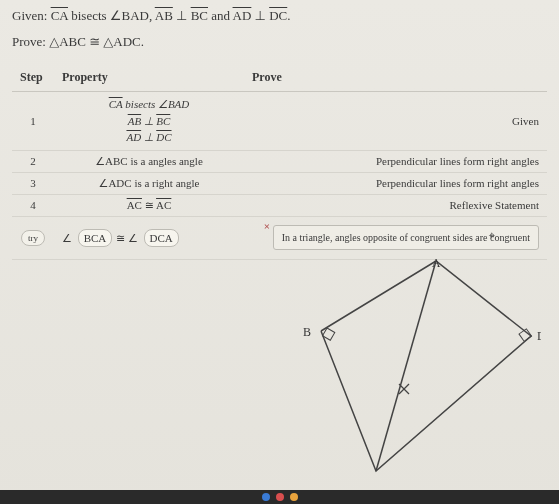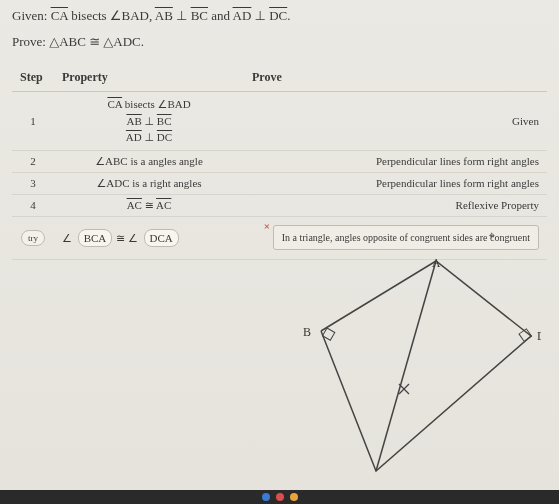--- a/index.html
+++ b/index.html
@@ -32,21 +32,21 @@
     }
     .proof-table td {
       font-size: 11px;
       padding: 4px 8px;
       border-bottom: 1px solid #d6d4cd;
       vertical-align: middle;
     }
     .step-col { width: 42px; text-align: center; }
     .stmt-col { width: 190px; text-align: center; }
     .reason-col { text-align: right; }
-    .stmt-block { display: inline-block; text-align: center; line-height: 1.5; }
+    .stmt-block { display: inline-block; text-align: center; line-height: 1.5; font-style: italic; }
     .sub-line { display: block; }
     .try-btn {
       display: inline-block;
       border: 1px solid #bdbbb4;
       border-radius: 8px;
       padding: 2px 6px;
       font-size: 9px;
       background: #f3f1ea;
       cursor: pointer;
     }
@@ -139,27 +139,27 @@
         </td>
         <td class="reason-col">Given</td>
       </tr>
       <tr>
         <td class="step-col">2</td>
         <td class="stmt-col">∠ABC is a angles angle</td>
         <td class="reason-col">Perpendicular lines form right angles</td>
       </tr>
       <tr>
         <td class="step-col">3</td>
-        <td class="stmt-col">∠ADC is a right angles</td>
+        <td class="stmt-col">∠ADC is a right angle</td>
         <td class="reason-col">Perpendicular lines form right angles</td>
       </tr>
       <tr>
         <td class="step-col">4</td>
         <td class="stmt-col" id="r4stmt"><span class="overline">AC</span> ≅ <span class="overline">AC</span></td>
-        <td class="reason-col">Reflexive Property</td>
+        <td class="reason-col">Reflexive Statement</td>
       </tr>
       <tr>
         <td class="step-col">
           <span class="try-btn">try</span>
         </td>
         <td class="stmt-col" style="text-align:left;">
           <span class="angle-sym">∠</span>
           <span class="chip">BCA</span>
           <span>≅</span>
           <span class="angle-sym">∠</span>

